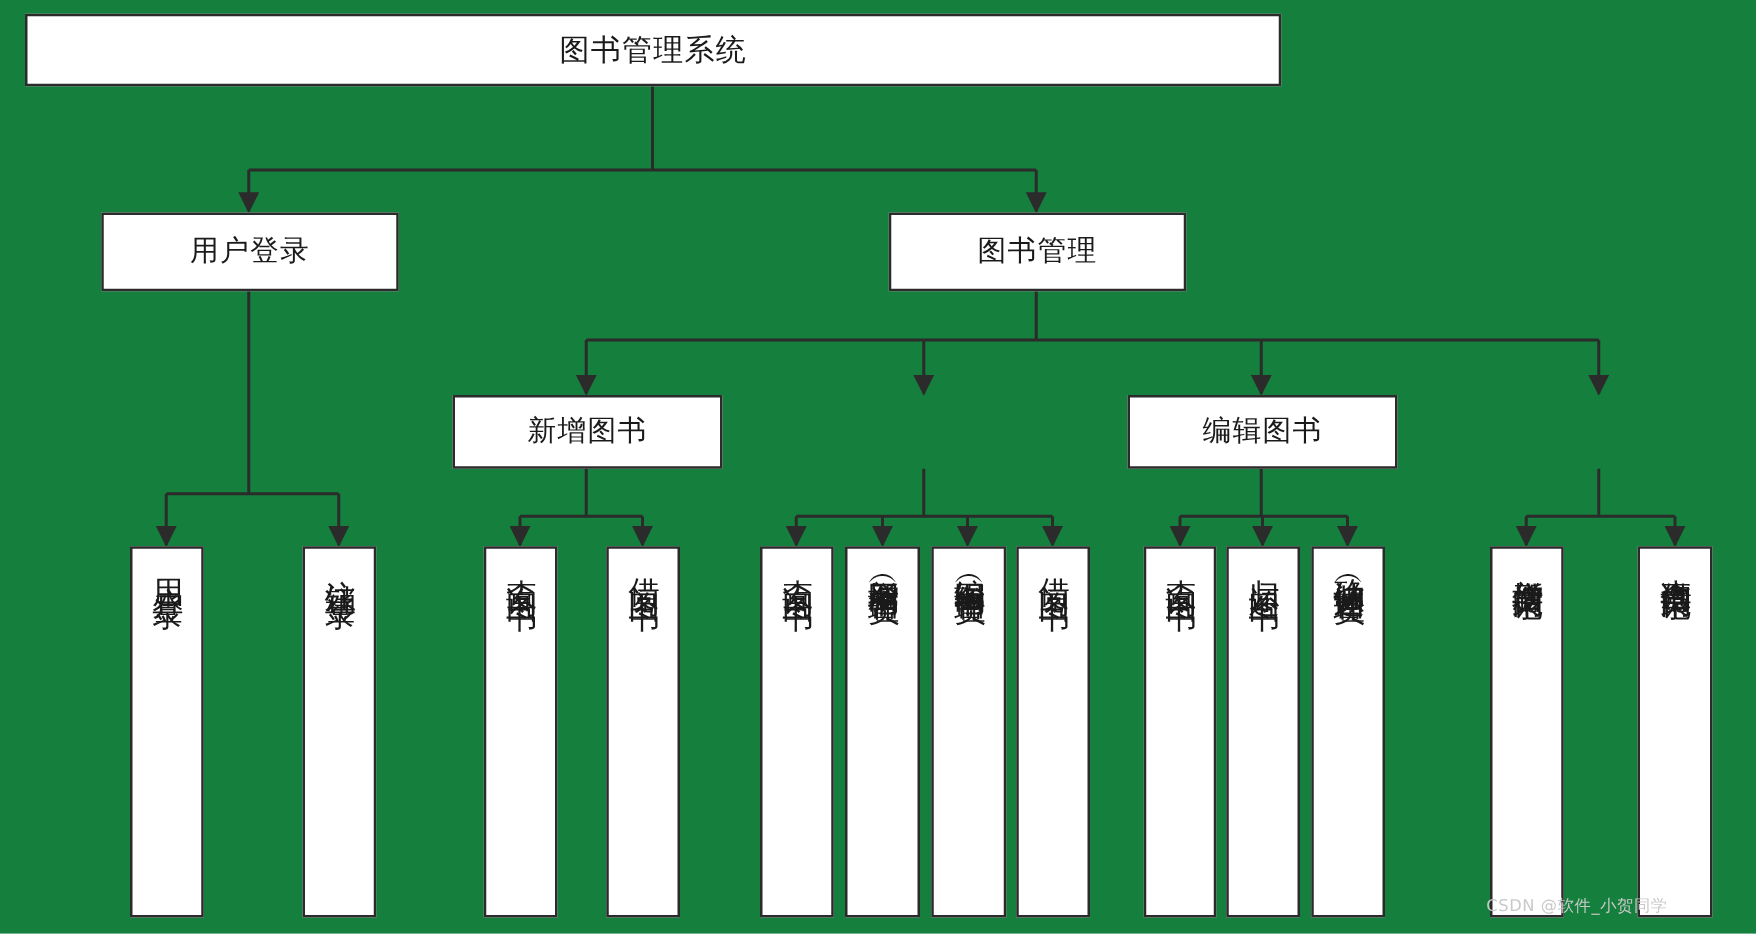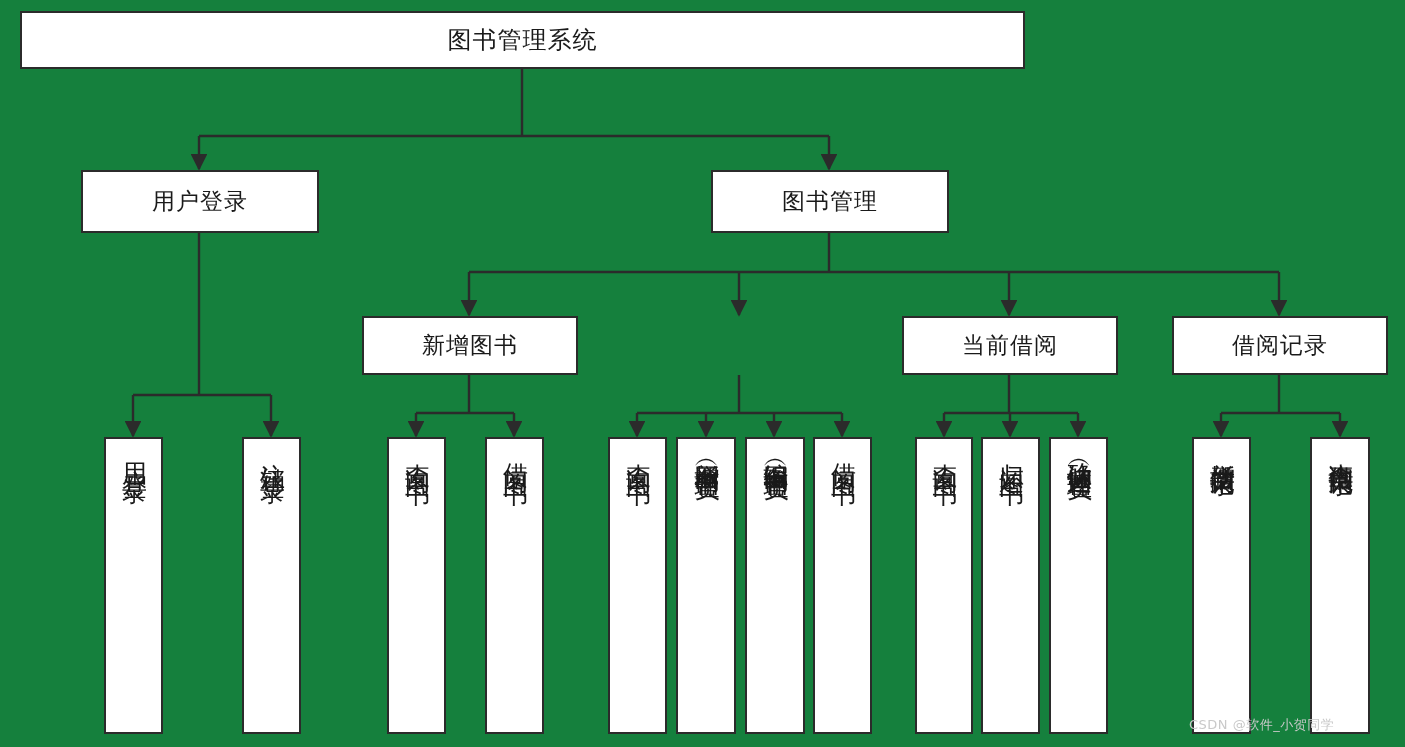--- a/index.html
+++ b/index.html
@@ -117,22 +117,21 @@
         <path d="M 1340 413 L 1340 436" marker-end="url(#arrow)"></path>
       </g>
   </svg>
 
   <div class="node root horiz" style="left: 20px; top: 11px; width: 1005px; height: 58px;">图书管理系统</div>
 
   <div class="node horiz" style="left: 81px; top: 170px; width: 238px; height: 63px;">用户登录</div>
   <div class="node horiz" style="left: 711px; top: 170px; width: 238px; height: 63px;">图书管理</div>
 
   <div class="node horiz" style="left: 362px; top: 316px; width: 216px; height: 59px;">新增图书</div>
-  <div class="node horiz" style="left: 902px; top: 316px; width: 216px; height: 59px;">当前借阅</div>
-  <div class="node horiz" style="left: 1172px; top: 316px; width: 216px; height: 59px;">借阅记录</div>
+  <div class="node horiz" style="left: 902px; top: 316px; width: 216px; height: 59px;">编辑图书</div>
 
   <div class="node leaf leaf-short" style="left: 104px; top: 437px; width: 59px; height: 297px;">
     <span class="vtext">用户登录</span>
   </div>
   <div class="node leaf leaf-short" style="left: 242px; top: 437px; width: 59px; height: 297px;">
     <span class="vtext">注销登录</span>
   </div>
   <div class="node leaf leaf-short" style="left: 387px; top: 437px; width: 59px; height: 297px;">
     <span class="vtext">查询图书</span>
   </div>

